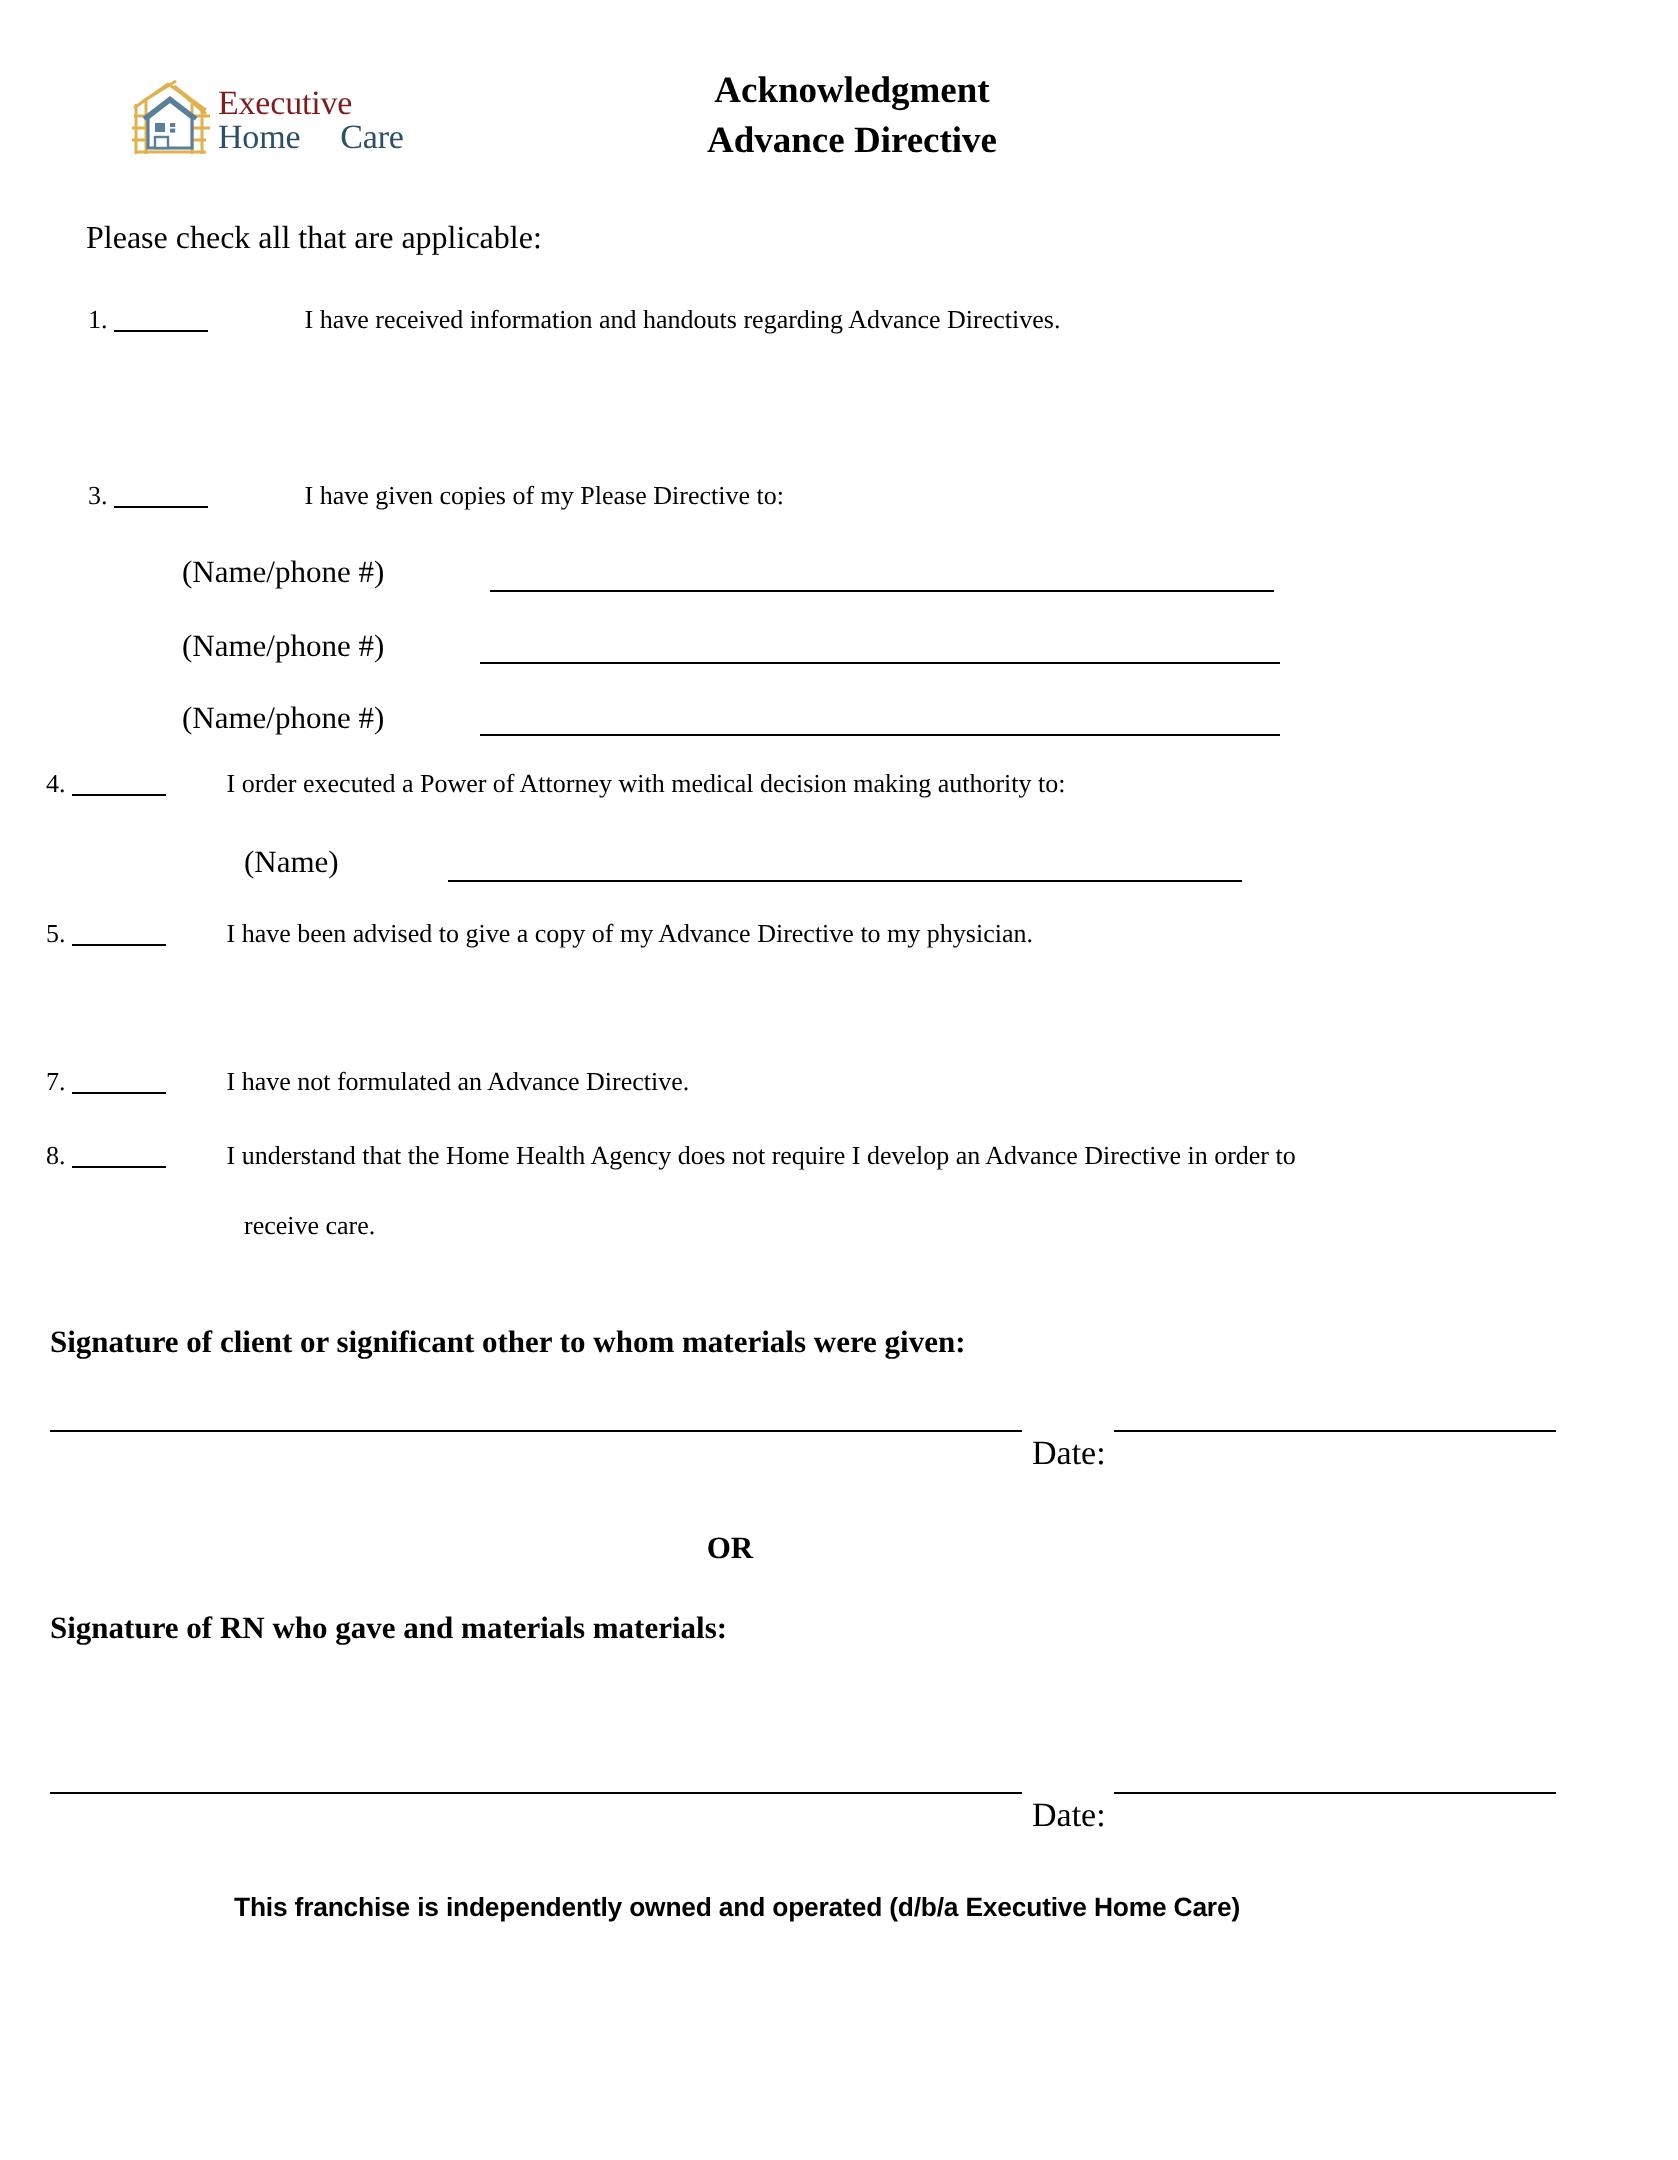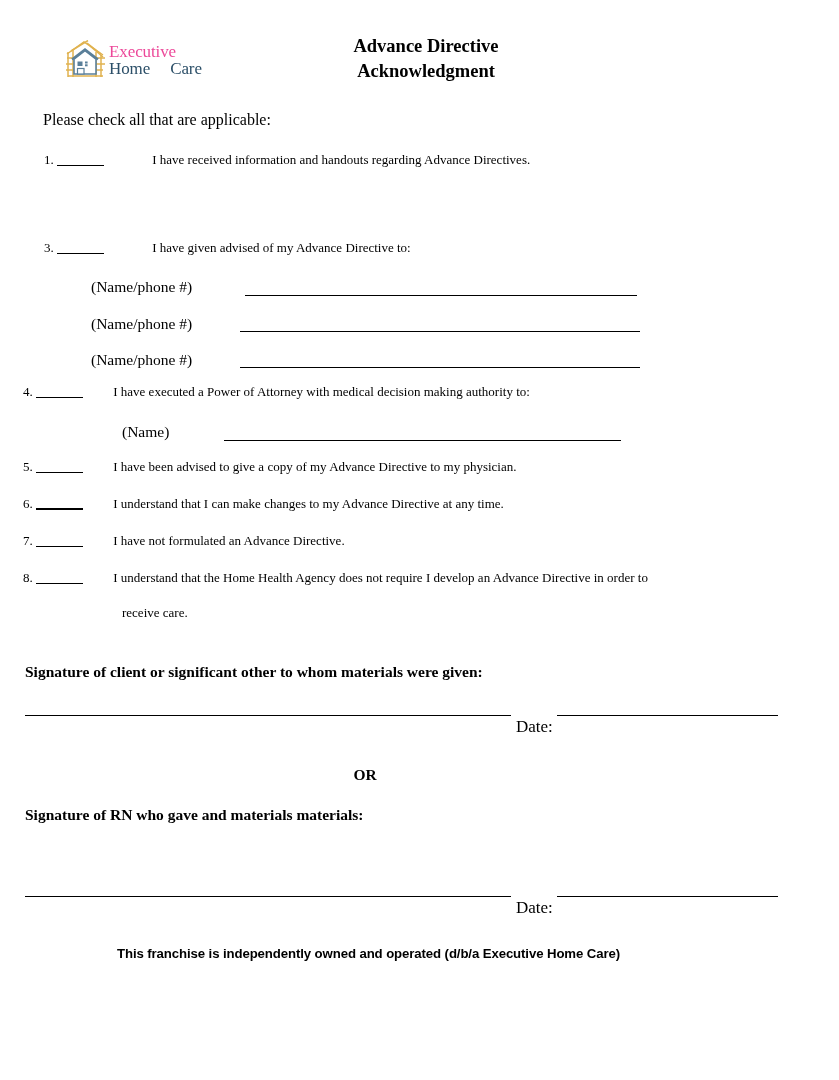--- a/index.html
+++ b/index.html
@@ -41,21 +41,21 @@
     height: 40px;
     flex: 0 0 auto;
   }
   .logo-words {
     margin-left: 2px;
     line-height: 1.02;
     font-family: "Liberation Serif", "DejaVu Serif", serif;
   }
   .logo-line1 {
     font-size: 17px;
-    color: #ec4899;
+    color: #7f1d1d;
     letter-spacing: -0.1px;
     display: block;
   }
   .logo-line2 {
     font-size: 17px;
     color: #2c4f68;
     letter-spacing: -0.1px;
     display: block;
   }
   .logo-line2 .lw2 { margin-left: 20px; }
@@ -176,69 +176,64 @@
           <rect x="14.5" y="28.5" width="6.5" height="5.5" fill="#ffffff" stroke="#5a7f99" stroke-width="1.2"></rect>
         </g>
       </svg>
       <div class="logo-words">
         <span class="logo-line1">Executive</span>
         <span class="logo-line2"><span class="lw1">Home</span><span class="lw2">Care</span></span>
       </div>
     </div>
 
     <div class="doc-title">
+      <span>Acknowledgment</span>
       <span>Advance Directive</span>
-      <span>Acknowledgment</span>
     </div>
   </div>
 
   <div class="intro">Please check all that are applicable:</div>
 
   <div class="item" style="left:44px; top:152px;">
     <span class="num">1.</span>
     <span class="blank blank-sm"></span>
     <span class="itxt" style="margin-left:45px;">I have received information and handouts regarding Advance Directives.</span>
   </div>
 
 
   <div class="item" style="left:44px; top:240px;">
     <span class="num">3.</span>
     <span class="blank blank-sm"></span>
-    <span class="itxt" style="margin-left:45px;">I have given advised of my Advance Directive to:</span>
+    <span class="itxt" style="margin-left:45px;">I have given copies of my Please Directive to:</span>
   </div>
 
   <div class="sublabel" style="left:91px; top:278px;">(Name/phone #)</div>
   <div class="ruleline" style="left:245px; top:295px; width:392px;"></div>
 
   <div class="sublabel" style="left:91px; top:315px;">(Name/phone #)</div>
   <div class="ruleline" style="left:240px; top:331px; width:400px;"></div>
 
   <div class="sublabel" style="left:91px; top:351px;">(Name/phone #)</div>
   <div class="ruleline" style="left:240px; top:367px; width:400px;"></div>
 
   <div class="item" style="left:23px; top:384px;">
     <span class="num">4.</span>
     <span class="blank blank-sm"></span>
-    <span class="itxt" style="margin-left:27px;">I have executed a Power of Attorney with medical decision making authority to:</span>
+    <span class="itxt" style="margin-left:27px;">I order executed a Power of Attorney with medical decision making authority to:</span>
   </div>
 
   <div class="sublabel" style="left:122px; top:423px;">(Name)</div>
   <div class="ruleline" style="left:224px; top:440px; width:397px;"></div>
 
   <div class="item" style="left:23px; top:459px;">
     <span class="num">5.</span>
     <span class="blank blank-sm"></span>
     <span class="itxt" style="margin-left:27px;">I have been advised to give a copy of my Advance Directive to my physician.</span>
   </div>
 
-  <div class="item" style="left:23px; top:496px;">
-    <span class="num">6.</span>
-    <span class="blank blank-sm" style="border-bottom-width:2.4px;"></span>
-    <span class="itxt" style="margin-left:27px;">I understand that I can make changes to my Advance Directive at any time.</span>
-  </div>
 
   <div class="item" style="left:23px; top:533px;">
     <span class="num">7.</span>
     <span class="blank blank-sm"></span>
     <span class="itxt" style="margin-left:27px;">I have not formulated an Advance Directive.</span>
   </div>
 
   <div class="item" style="left:23px; top:570px;">
     <span class="num">8.</span>
     <span class="blank blank-sm"></span>

